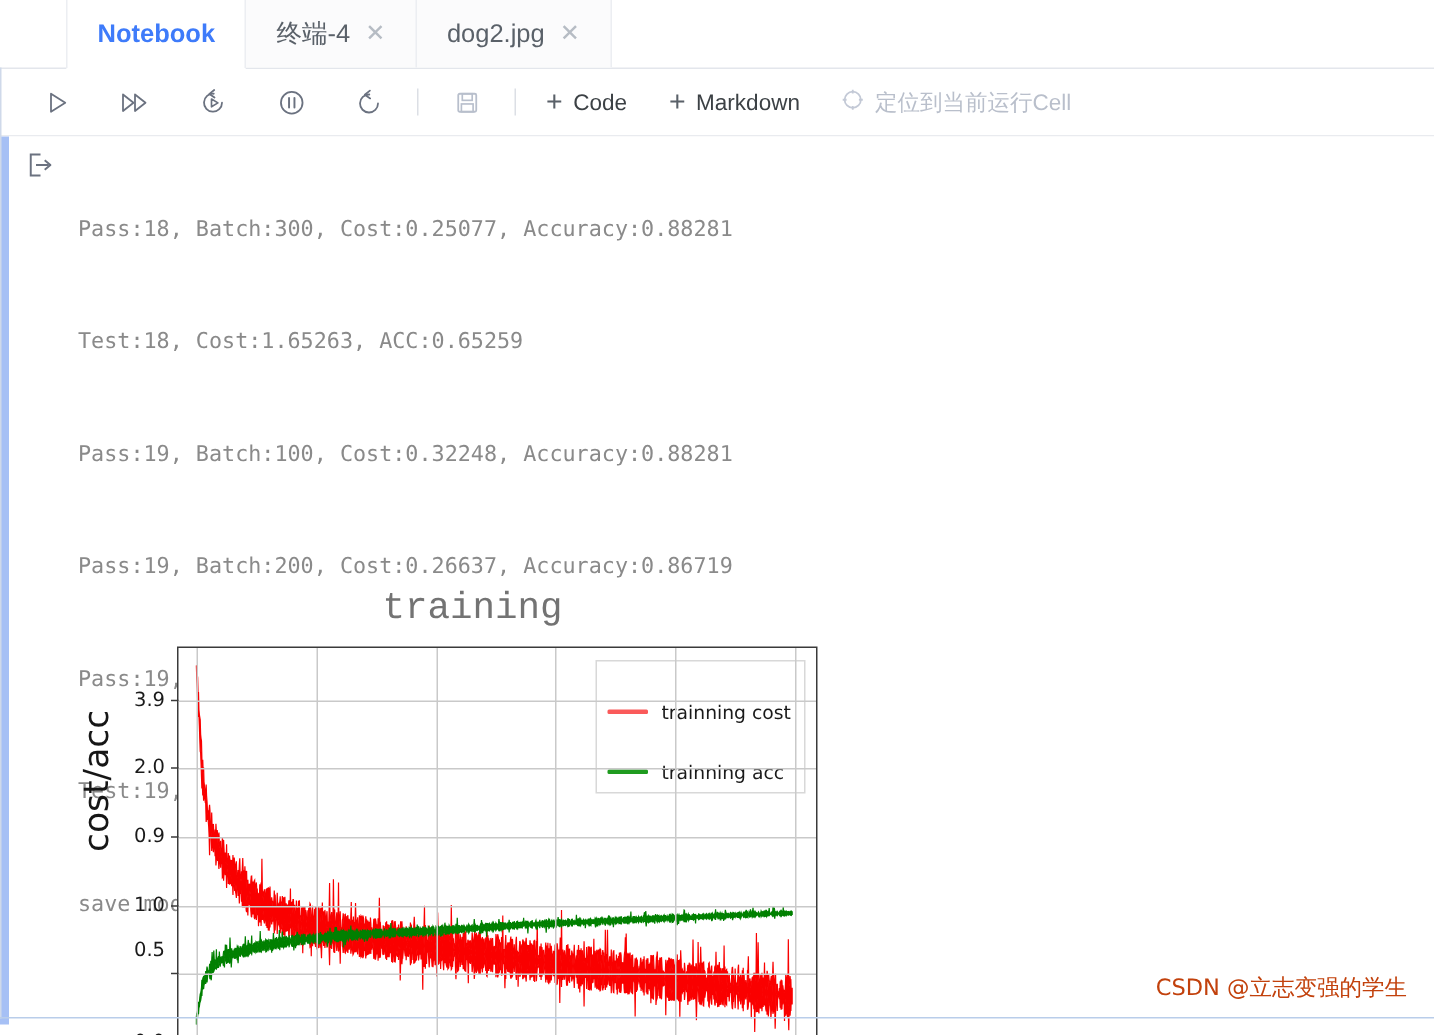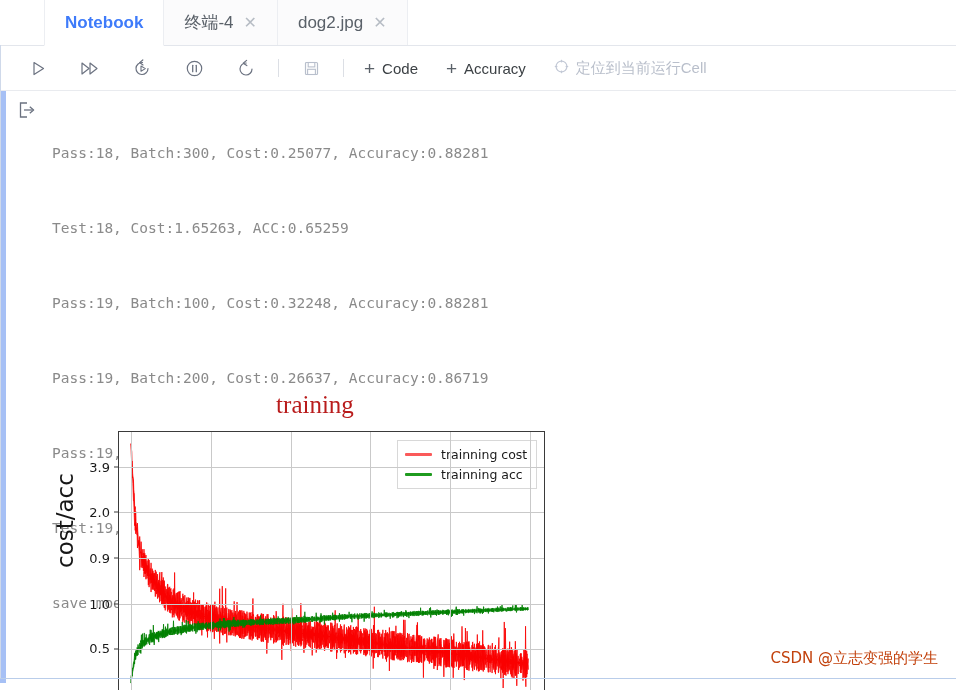--- a/index.html
+++ b/index.html
@@ -136,22 +136,22 @@
     top: 200px;
     width: 570px;
     height: 290px;
   }
   .chart-title {
     position: absolute;
     left: 0; right: 0;
     top: 100px;
     text-align: center;
     font-size: 25px;
-    color: #b91c1c;
-    font-family: Liberation Serif, serif;
+    color: #737373;
+    font-family: Liberation Mono, monospace;
   }
   .plotbox {
     position: absolute;
     left: 88px;
     top: 140px;
     width: 427px;
     height: 274px;
     border: 1.3px solid #3a3a3a;
     background: #ffffff;
     box-sizing: border-box;
@@ -203,20 +203,21 @@
     gap: 5px;
     font-family: "DejaVu Sans", sans-serif;
   }
   .legend-row {
     display: flex;
     align-items: center;
     gap: 9px;
     font-size: 12.5px;
     color: #1a1a1a;
     white-space: nowrap;
+    margin-top: 20px;
   }
   .legend-swatch {
     width: 27px;
     height: 3px;
     border-radius: 1px;
     flex: 0 0 auto;
   }
 
   
   .watermark {
@@ -324,21 +325,21 @@
 
   <div class="tsep"></div>
 
   <div class="tlabel">
     <span class="plus">+</span>
     <span>Code</span>
   </div>
 
   <div class="tlabel">
     <span class="plus">+</span>
-    <span>Accuracy</span>
+    <span>Markdown</span>
   </div>
 
   <div class="tlabel muted">
     <span>
       <svg width="15" height="15" viewBox="0 0 15 15">
           <circle cx="7.5" cy="7.5" r="5.4" fill="none" stroke="#c3c9d6" stroke-width="1.2"></circle>
           <line x1="7.5" y1="0.8" x2="7.5" y2="3.4" stroke="#c3c9d6" stroke-width="1.2"></line>
           <line x1="7.5" y1="11.6" x2="7.5" y2="14.2" stroke="#c3c9d6" stroke-width="1.2"></line>
           <line x1="0.8" y1="7.5" x2="3.4" y2="7.5" stroke="#c3c9d6" stroke-width="1.2"></line>
           <line x1="11.6" y1="7.5" x2="14.2" y2="7.5" stroke="#c3c9d6" stroke-width="1.2"></line>
@@ -396,21 +397,21 @@
       </div>
     <div class="gridv" style="left: 11.972px;"></div>
         <div class="gridv" style="left: 91.785px;"></div>
         <div class="gridv" style="left: 171.598px;"></div>
         <div class="gridv" style="left: 251.411px;"></div>
         <div class="gridv" style="left: 331.224px;"></div>
         <div class="gridv" style="left: 411.037px;"></div>
         <div class="ytick" style="top: 263.04px;">0.0</div>
         <div class="gridh" style="top: 217.373px;"></div>
         <div class="ytickmark" style="top: 217.373px;"></div>
-        <div class="ytick" style="top: 216px;">0.5</div>
+        <div class="ytick" style="top: 202px;">0.5</div>
         <div class="gridh" style="top: 171.707px;"></div>
         <div class="ytickmark" style="top: 171.707px;"></div>
         <div class="ytick" style="top: 171.707px;">1.0</div>
         <div class="gridh" style="top: 126.04px;"></div>
         <div class="ytickmark" style="top: 126.04px;"></div>
         <div class="ytick" style="top: 126.04px;">0.9</div>
         <div class="gridh" style="top: 80.3733px;"></div>
         <div class="ytickmark" style="top: 80.3733px;"></div>
         <div class="ytick" style="top: 80.3733px;">2.0</div>
         <div class="gridh" style="top: 34.7067px;"></div>

